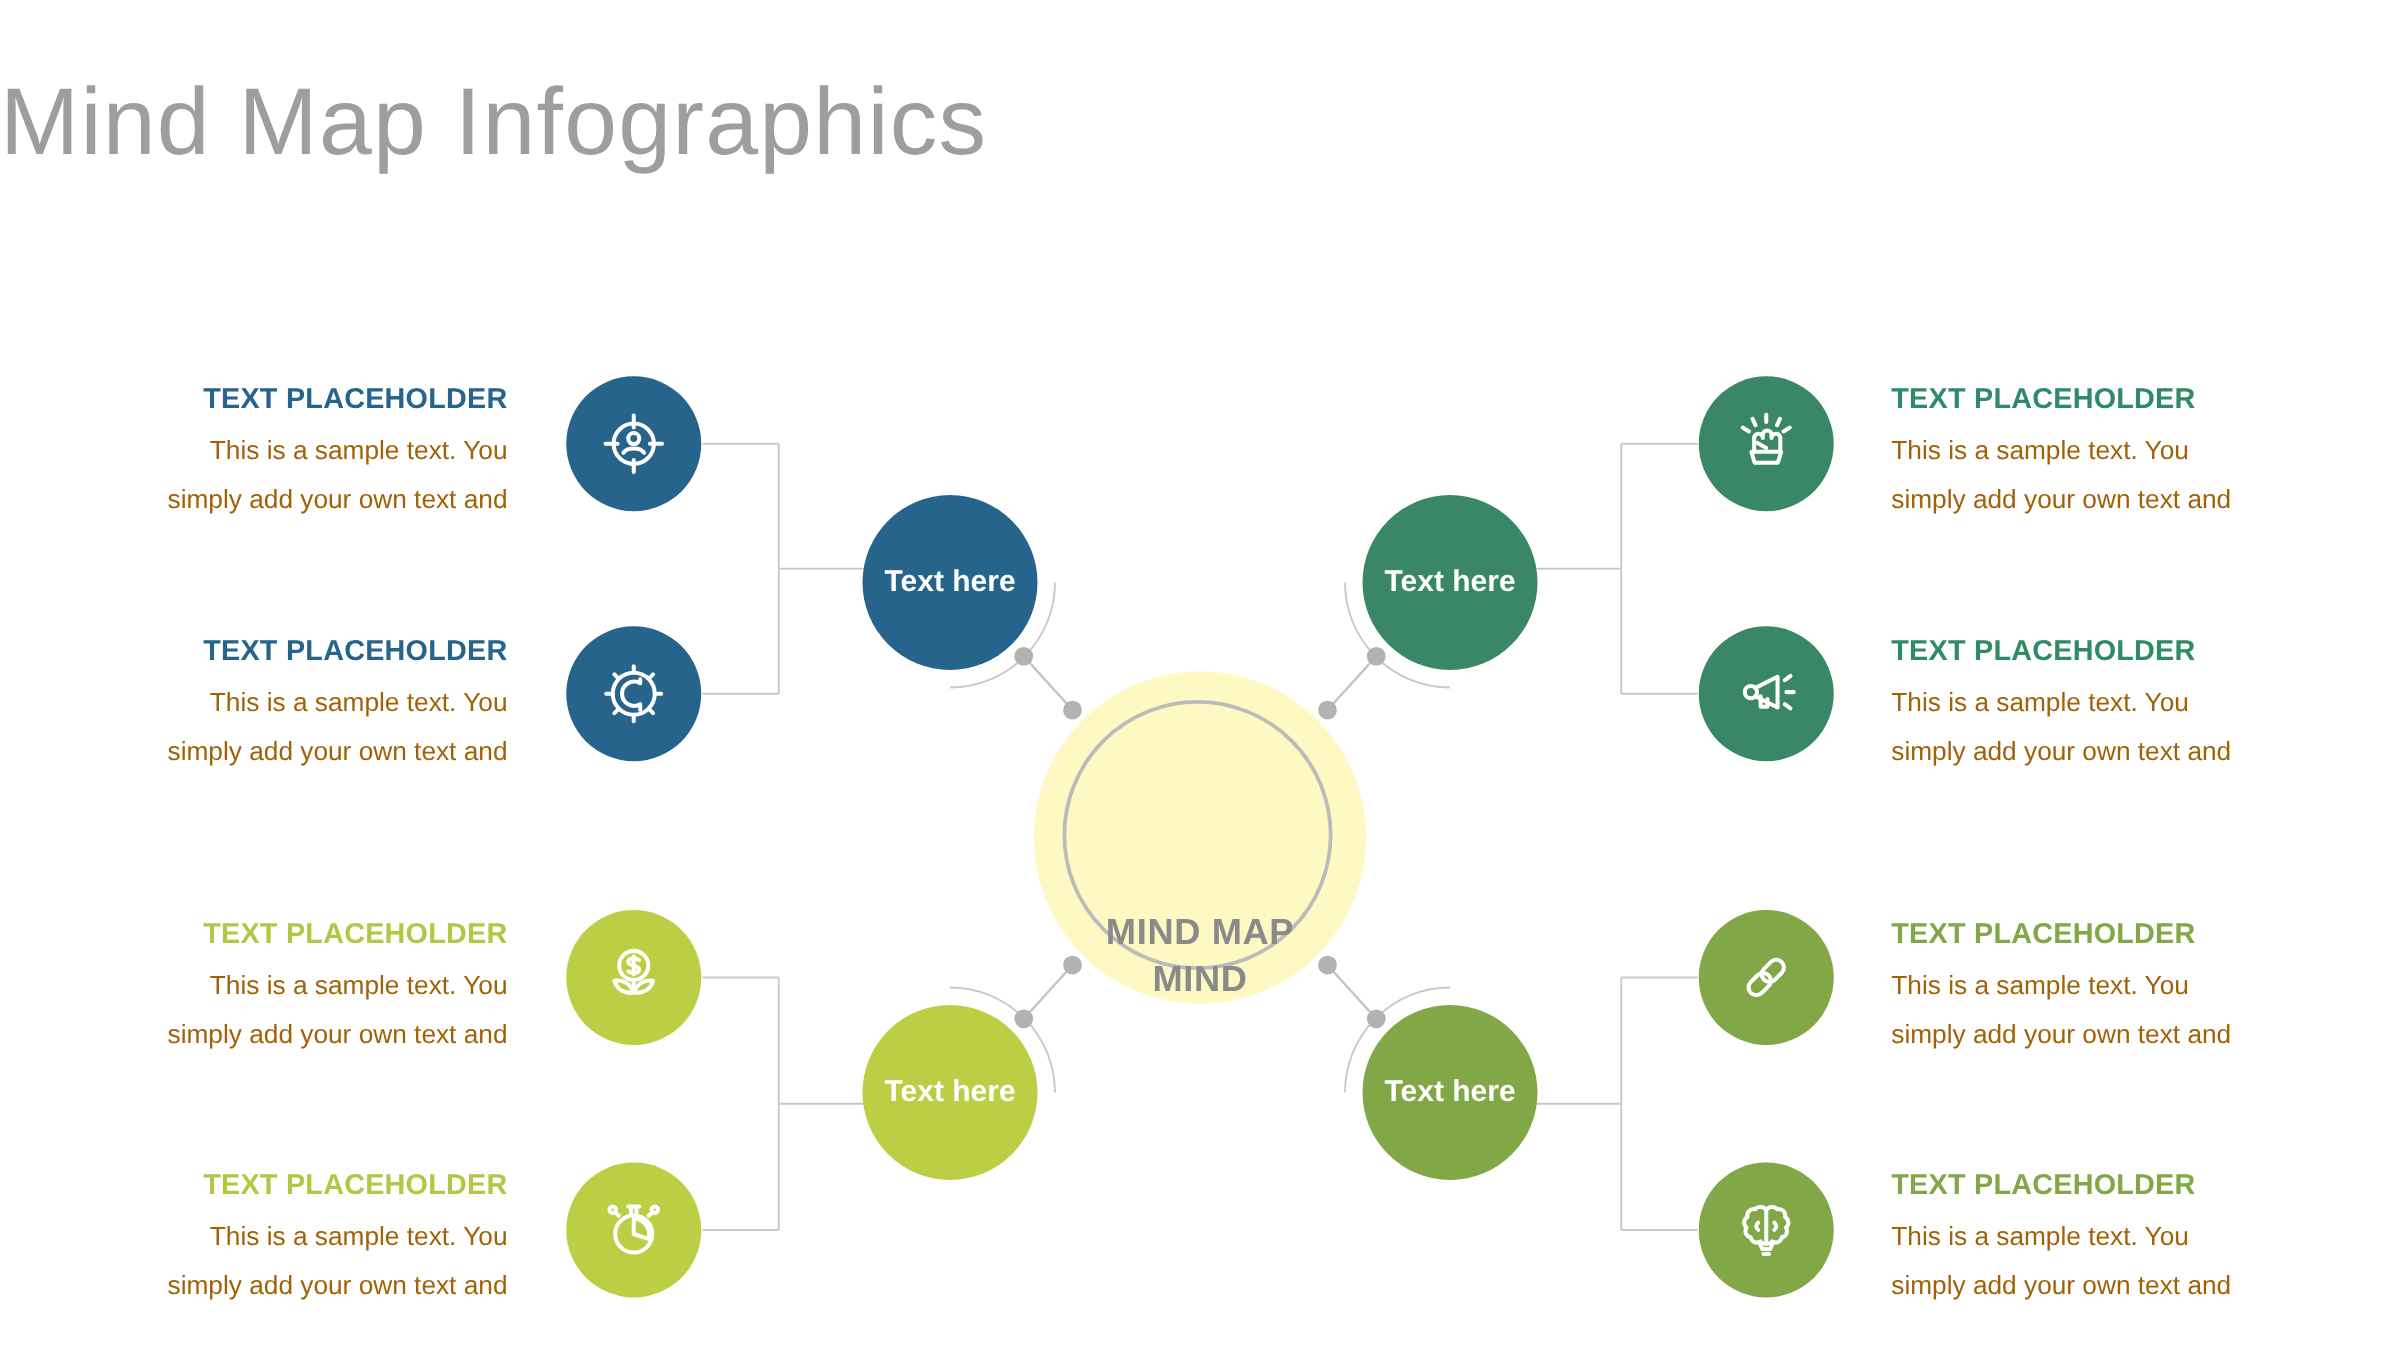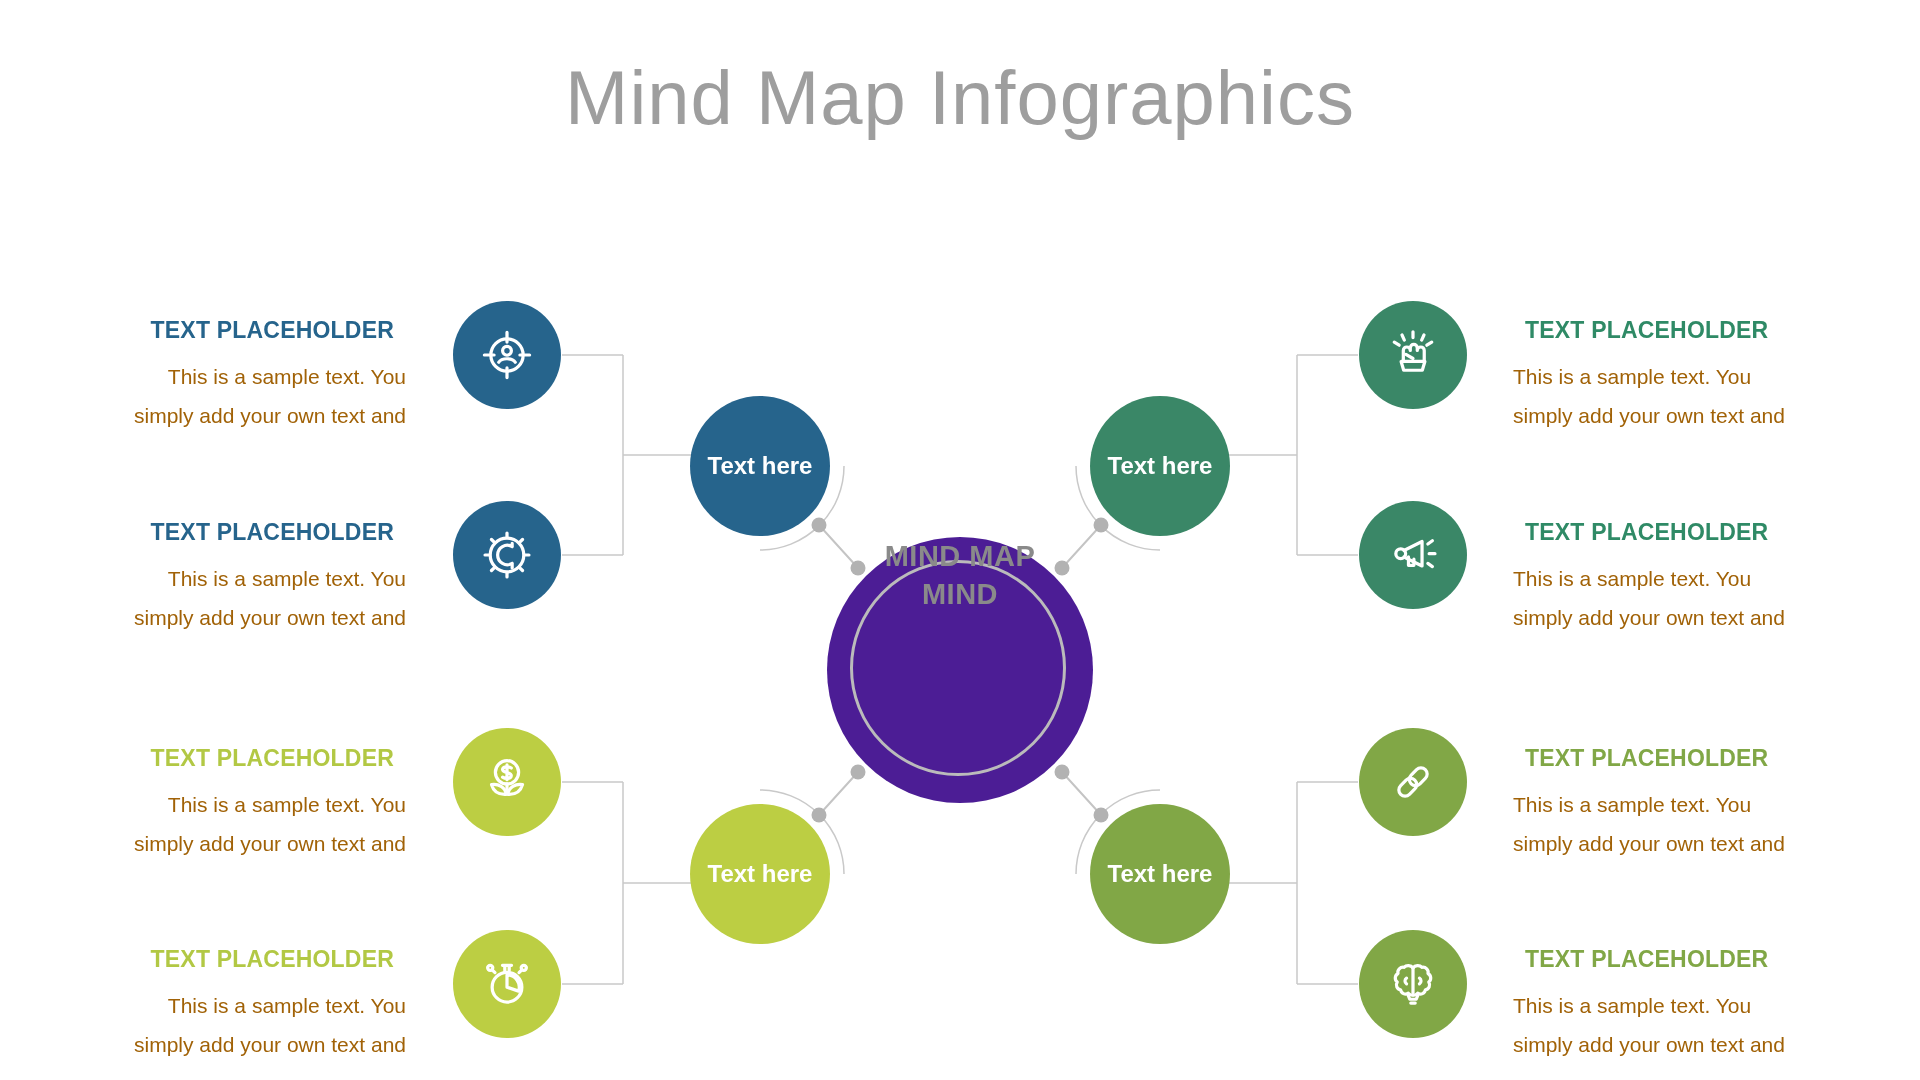--- a/index.html
+++ b/index.html
@@ -1,37 +1,37 @@
 <!DOCTYPE html>
 <html><head>
 <meta charset="utf-8">
 <style>
   html,body{margin:0;padding:0;background:#fff;}
   .slide{position:relative;width:1920px;height:1080px;background:#ffffff;overflow:hidden;
          font-family:"Liberation Sans", sans-serif;}
-  .title{position:absolute;left:0;top:56px;width:1920px;text-align:center;
+  .title{position:absolute;left:0;top:56px;width:1920px;
          font-size:76px;line-height:84px;font-weight:400;color:#9E9E9E;letter-spacing:1px;}
   .subtitle{position:absolute;left:0;top:168px;width:1920px;text-align:center;
          font-size:25px;color:#9B9B9B;font-weight:400;}
   svg.connectors{position:absolute;left:0;top:0;z-index:1;}
   .node,.icon-circle,.center-circle{position:absolute;border-radius:50%;z-index:2;box-sizing:border-box;}
   .icon-circle{width:108px;height:108px;display:flex;align-items:center;justify-content:center;}
   .node{width:140px;height:140px;display:flex;align-items:center;justify-content:center;
         color:#ffffff;font-size:24px;font-weight:700;}
   .blue{background:#26648C;} .teal{background:#3A8767;} .lime{background:#BCCE43;} .olive{background:#81A746;}
-  .center-circle{left:827px;top:537px;width:266px;height:266px;background:#4c1d95;
-        display:flex;align-items:flex-start;justify-content:center;}
+  .center-circle{left:827px;top:537px;width:266px;height:266px;background:#fef9c3;
+        display:flex;align-items:flex-end;justify-content:center;}
   .center-ring{position:absolute;left:23px;top:23px;width:216px;height:216px;border:3px solid #BBBBBB;
         border-radius:50%;box-sizing:border-box;}
   .center-label{position:relative;text-align:center;color:#8A8A8A;font-weight:700;
         font-size:29px;line-height:38px;letter-spacing:0.5px;}
   .tblock{position:absolute;width:320px;z-index:2;}
   .tblock.left{text-align:right;right:1514px;}
   .tblock.right{text-align:left;left:1513px;}
-  .tblock h3{margin:12px;font-size:23px;line-height:30px;font-weight:700;letter-spacing:0.2px;}
+  .tblock h3{margin:0;font-size:23px;line-height:30px;font-weight:700;letter-spacing:0.2px;}
   .hd-blue{color:#26648C;} .hd-teal{color:#2F8A66;} .hd-lime{color:#B2C844;} .hd-olive{color:#81A746;}
   .tblock p{margin:8px 0 0 0;font-size:21px;line-height:39px;color:#a16207;font-weight:400;}
   .icn{display:block;}
   .icn *{stroke:#ffffff;fill:none;stroke-width:2.5;stroke-linecap:round;stroke-linejoin:round;}
   .icn .thick{stroke-width:4.6;}
 </style>
 </head>
 <body>
 
 <div class="slide">

